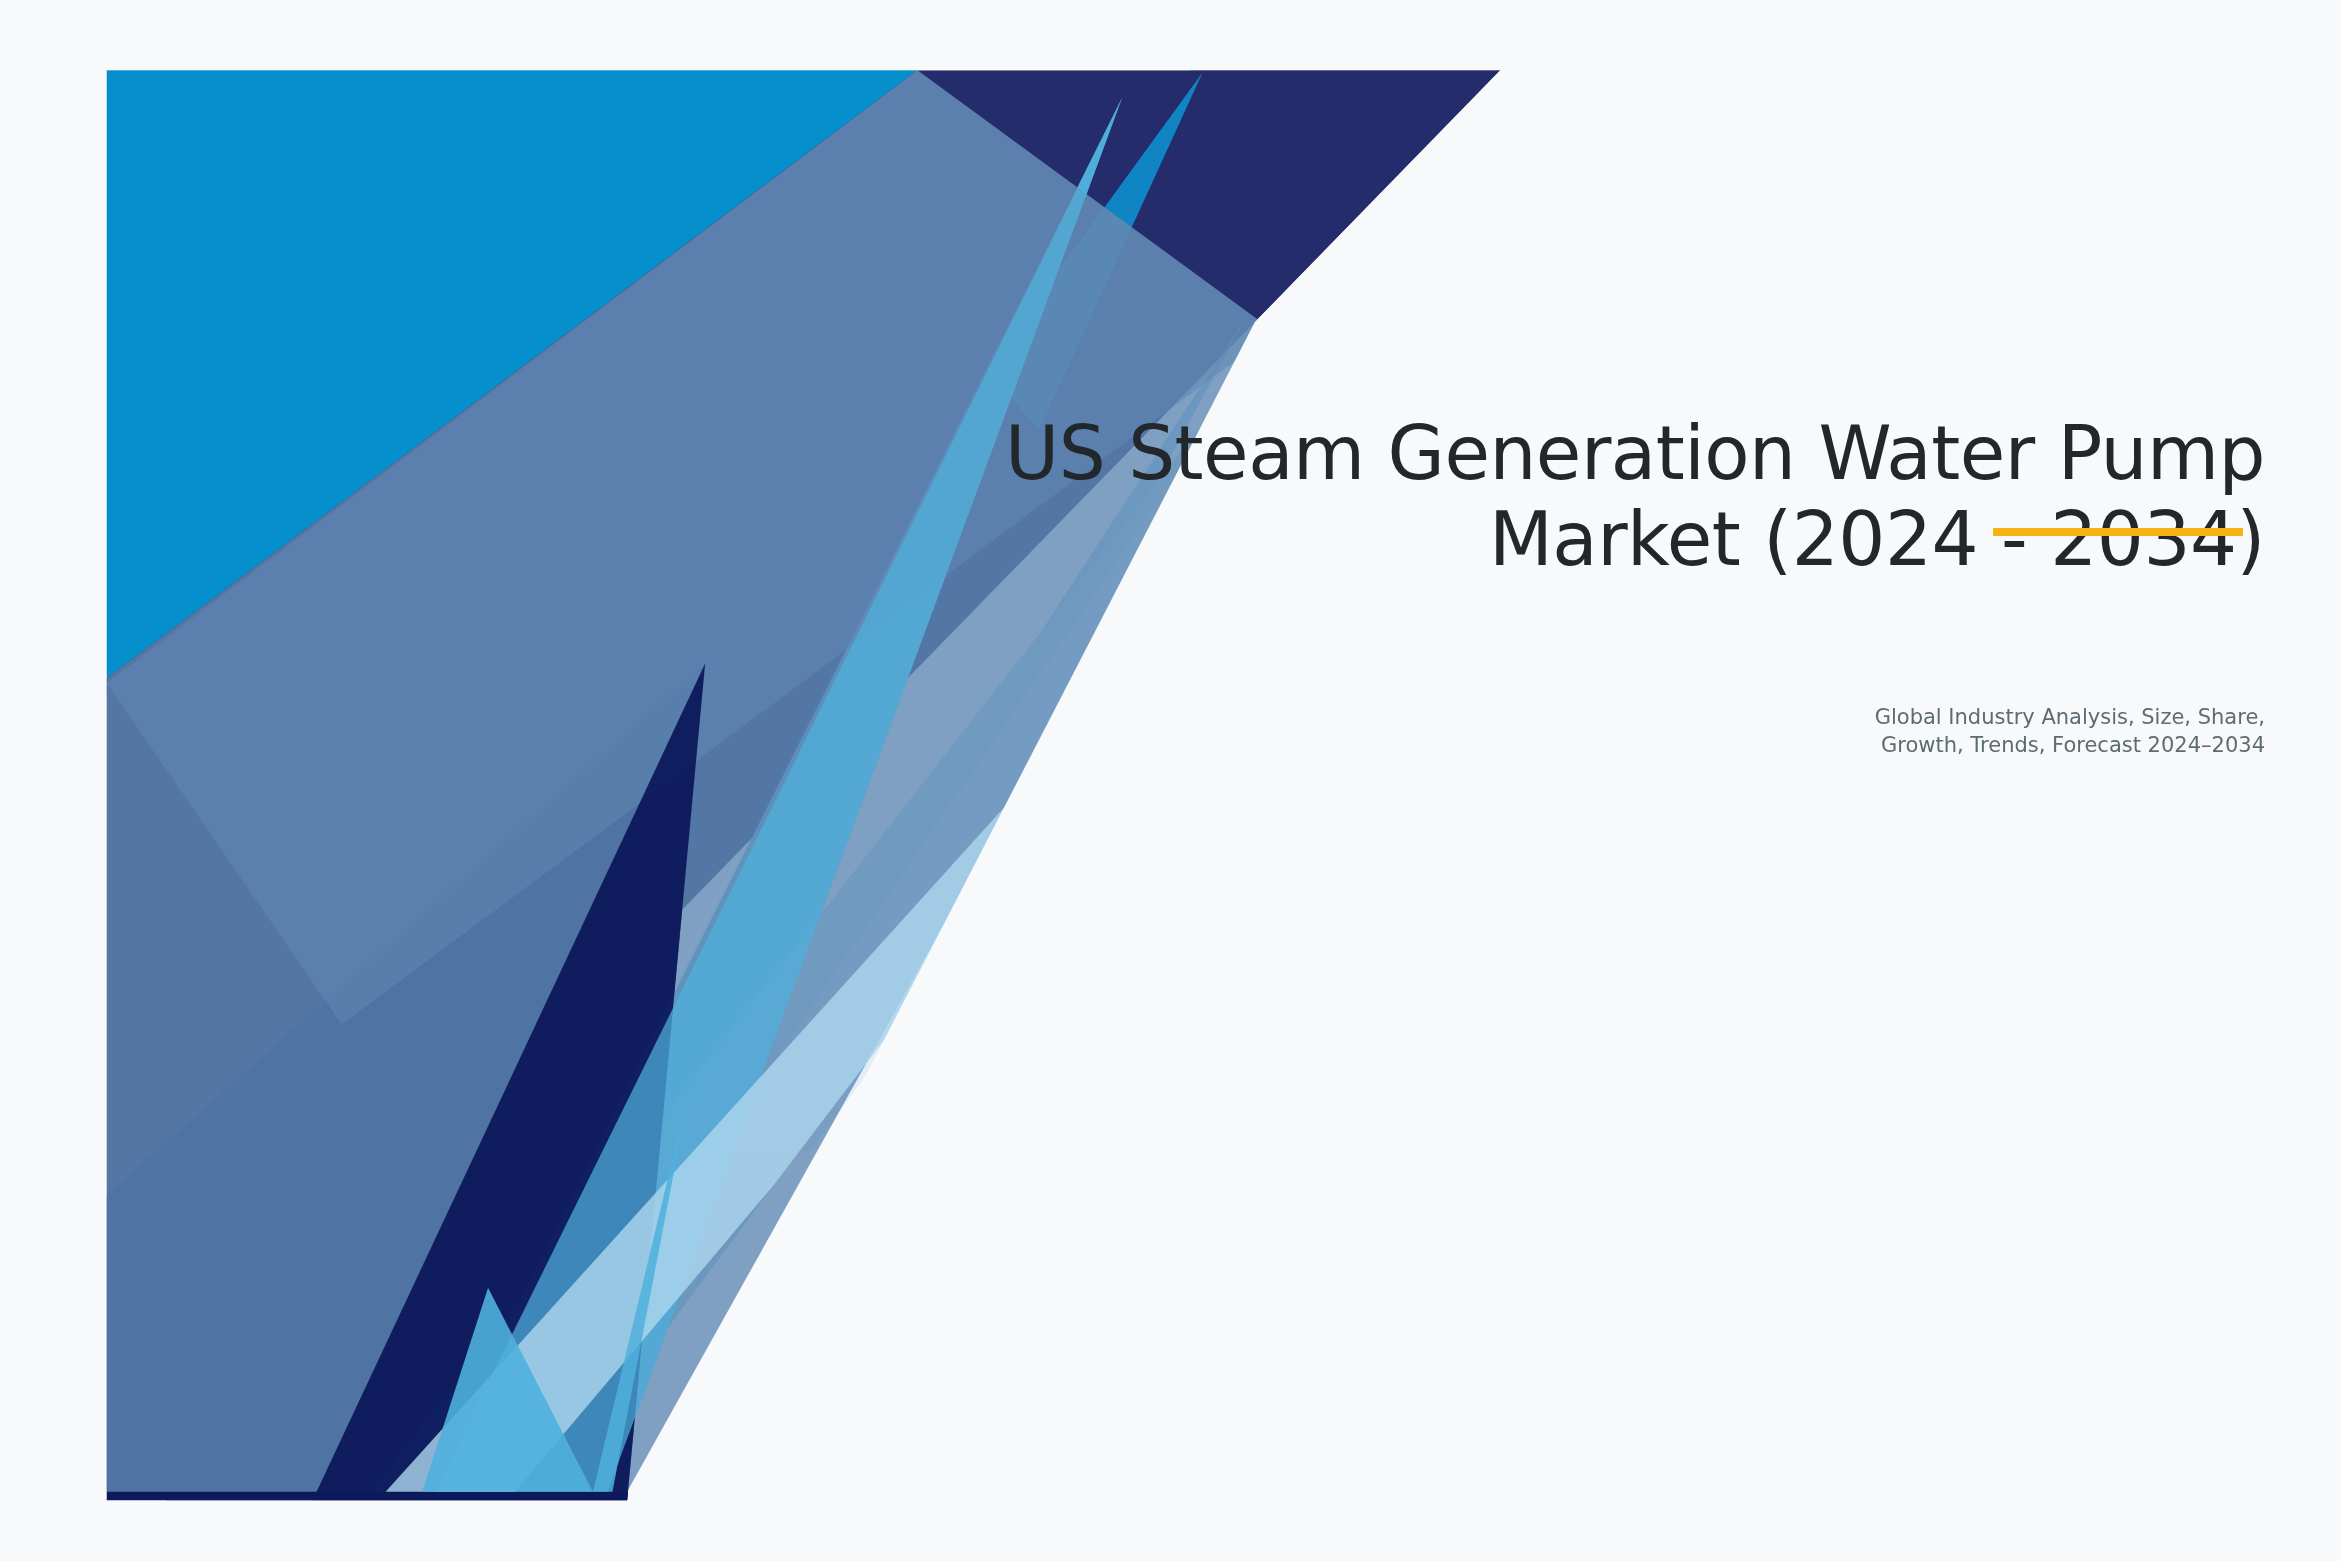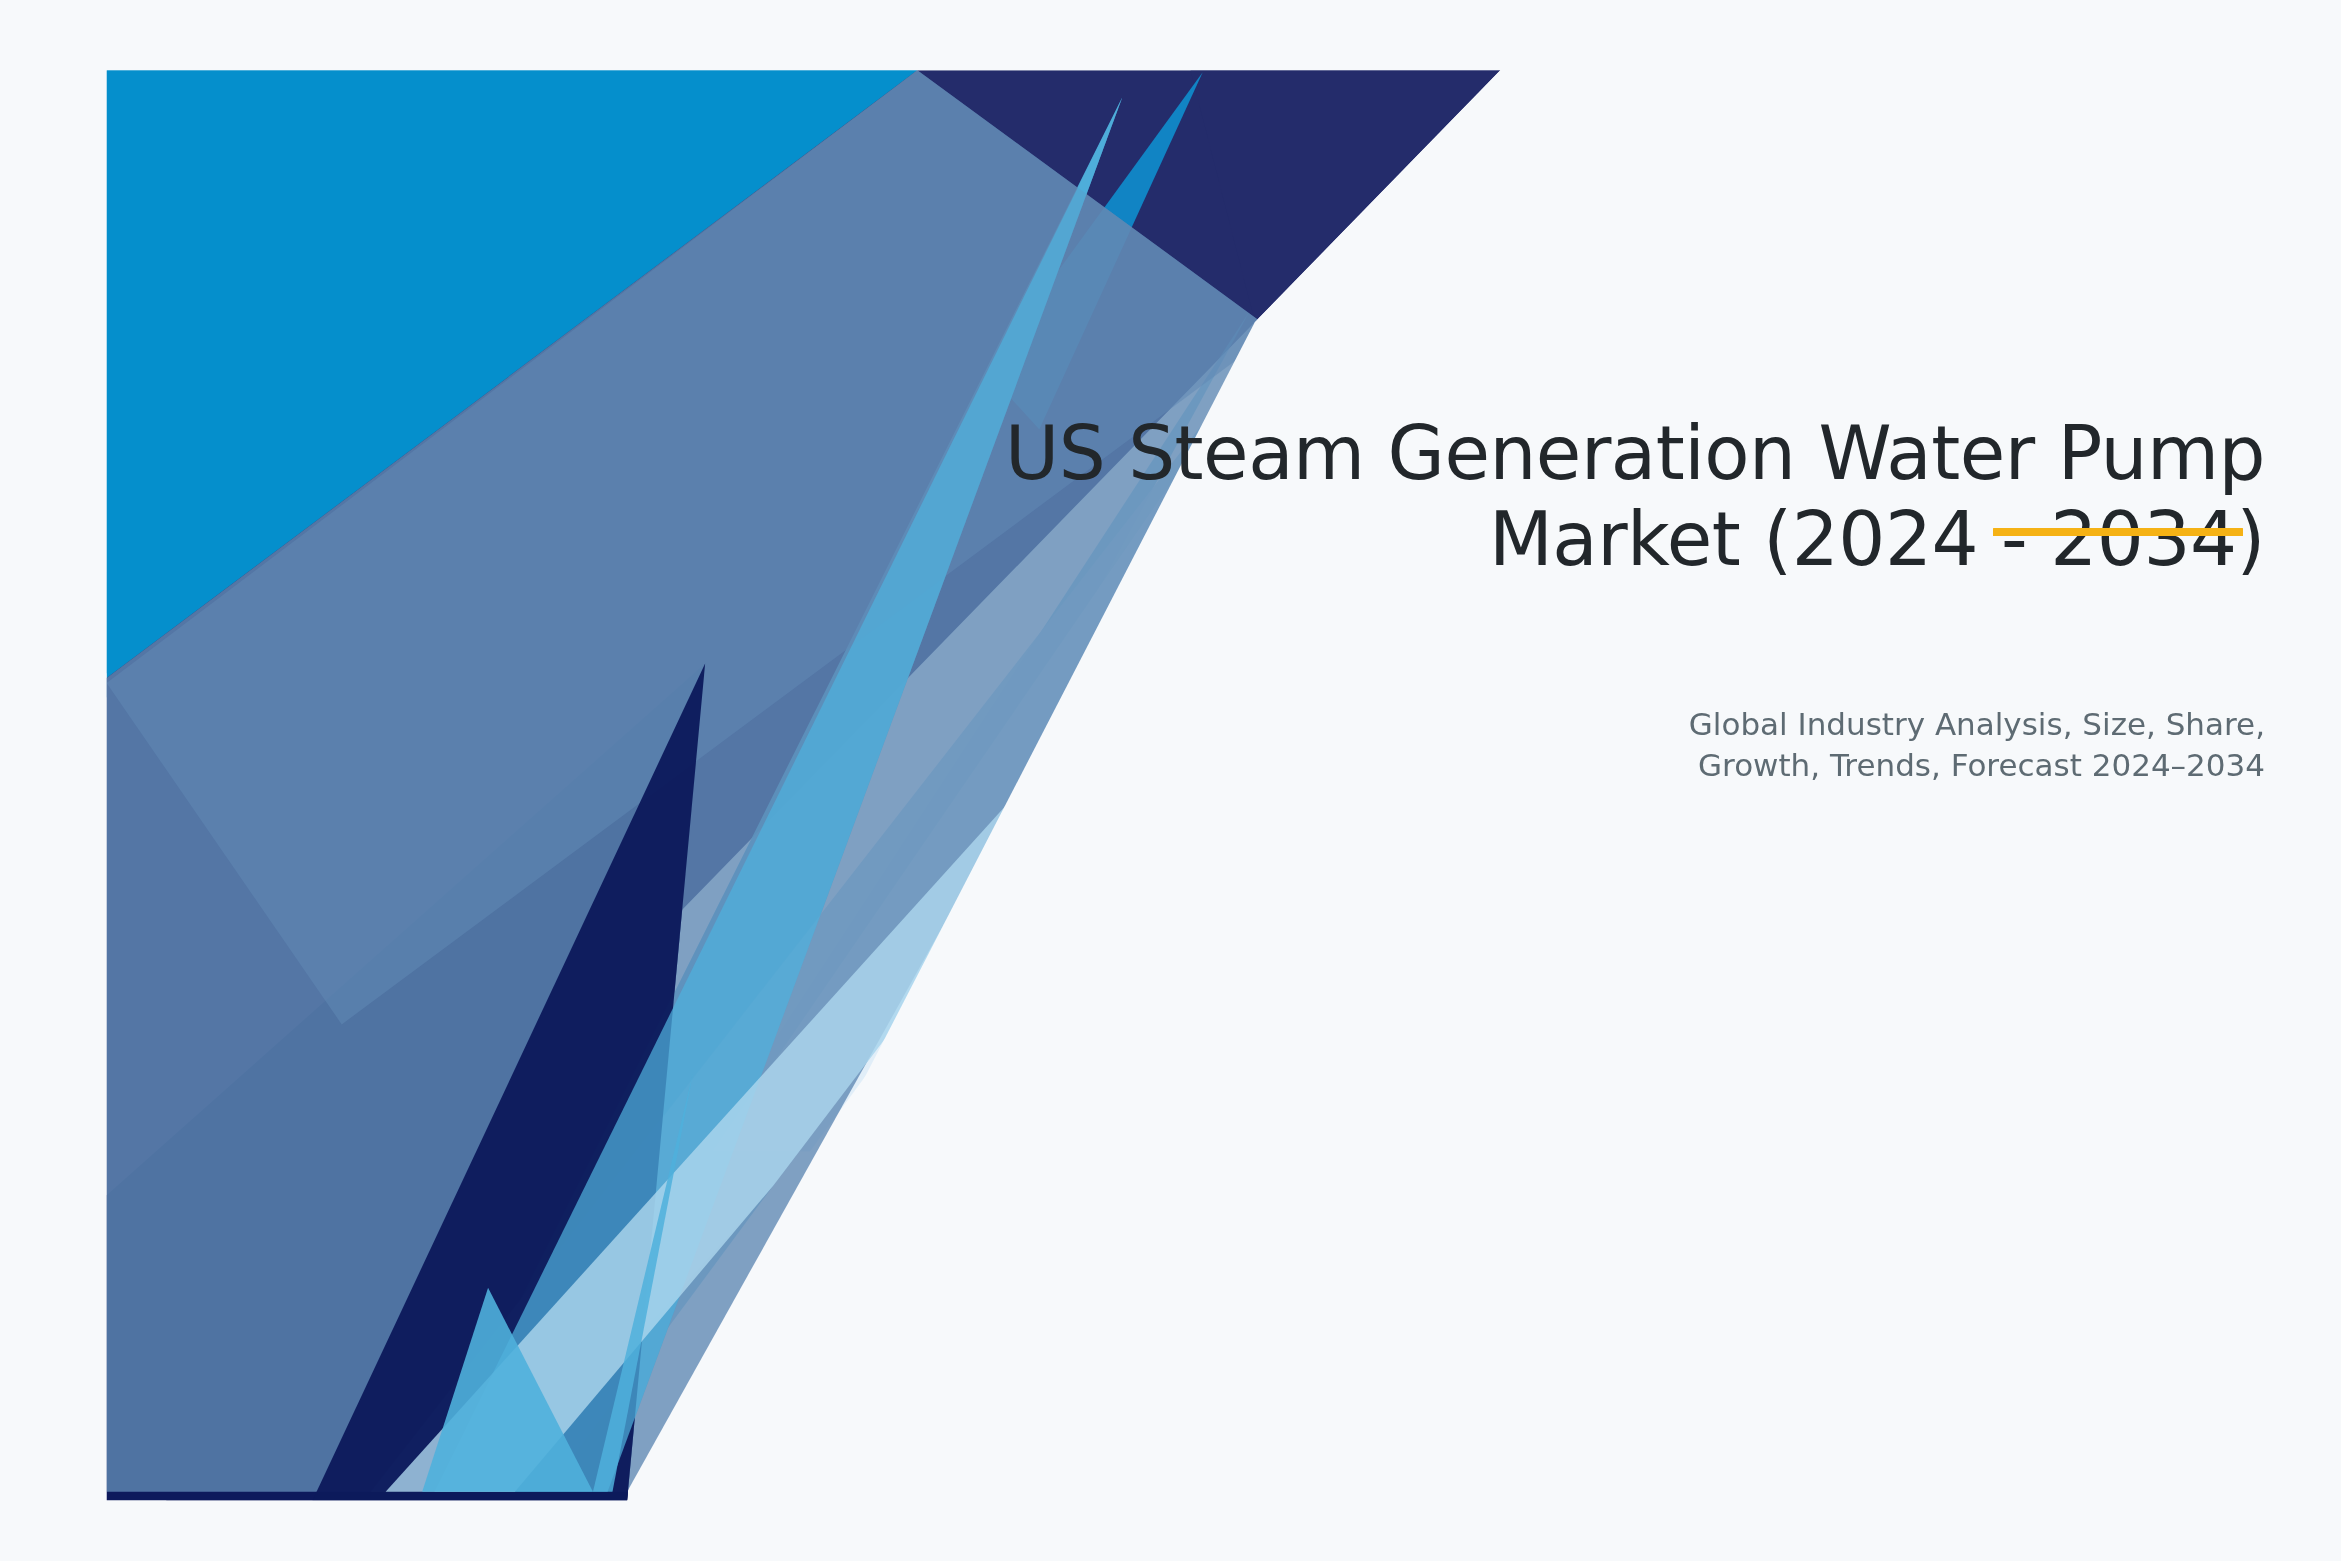--- a/index.html
+++ b/index.html
@@ -68,21 +68,21 @@
   }
 
   #report-subtitle {
     margin: 0;
     position: absolute;
     right: 0;
     top: 293px;
     width: 649px;
     font-family: "DejaVu Sans", sans-serif;
     font-weight: 400;
-    font-size: 31px;
+    font-size: 21px;
     line-height: 1.33;
     color: #5e6b73;
     text-align: right;
     white-space: pre-line;
   }
 </style>
 </head>
 <body>
 
 <div id="cover">

